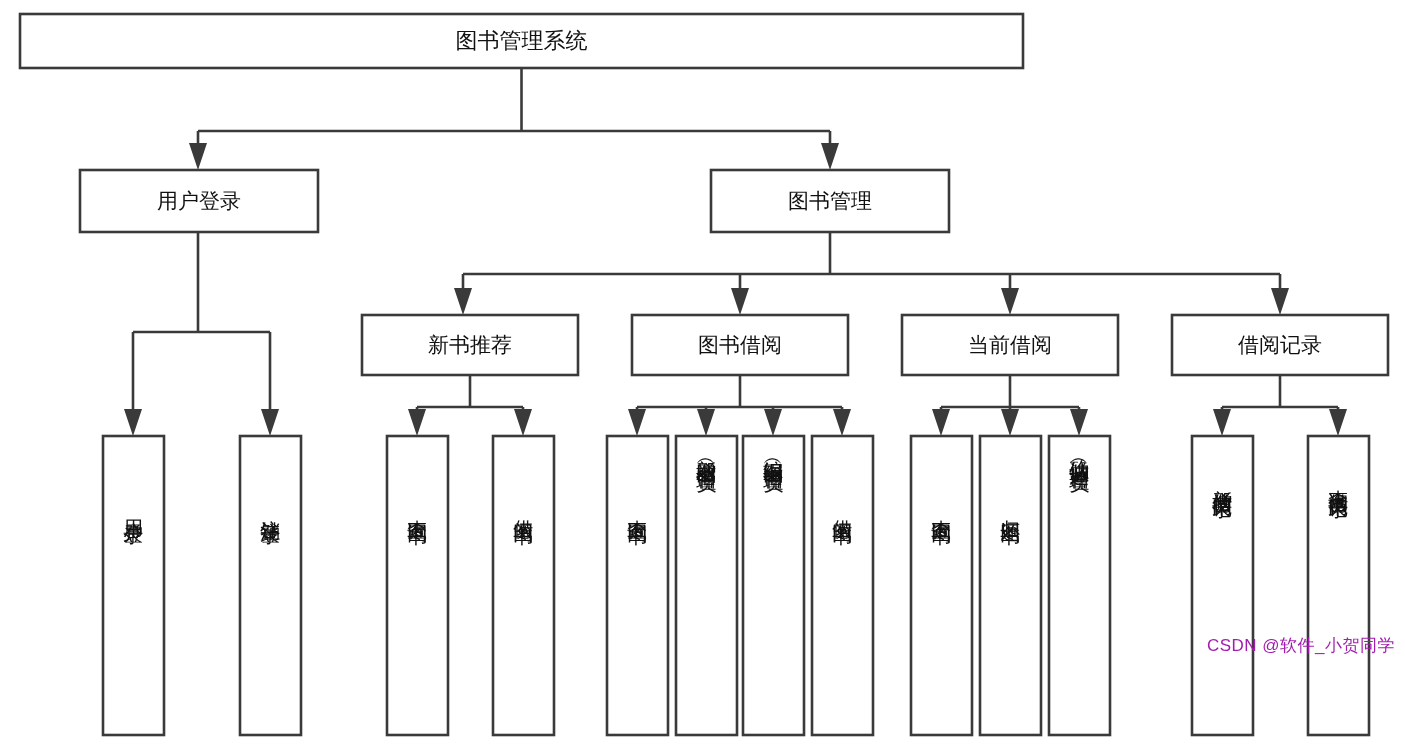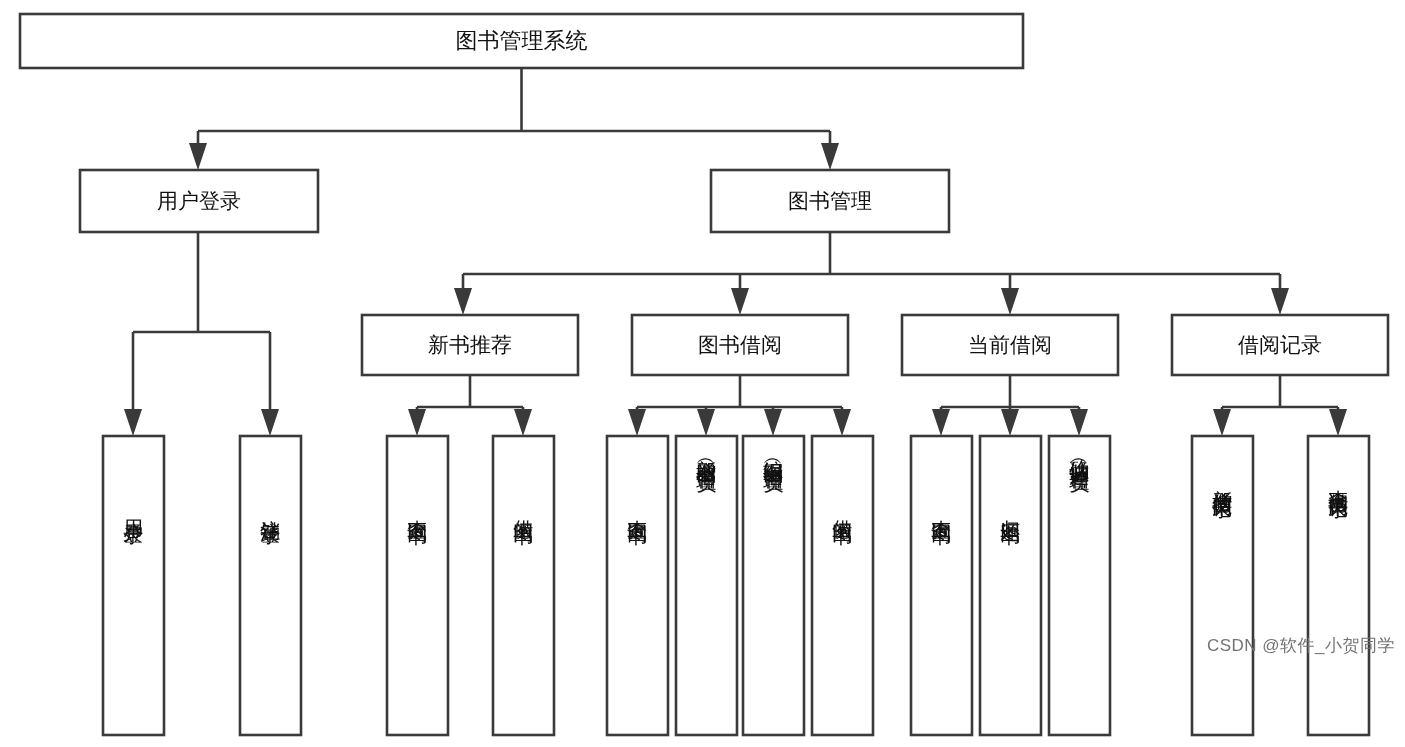--- a/index.html
+++ b/index.html
@@ -71,21 +71,21 @@
     letter-spacing: 2px;
     color: #111111;
     white-space: nowrap;
   }
   .watermark {
     position: absolute;
     right: 10px;
     bottom: 6px;
     font-family: "Liberation Sans", "DejaVu Sans", sans-serif;
     font-size: 17px;
-    color: #737373;
+    color: #a21caf;
     letter-spacing: 0.5px;
     white-space: nowrap;
   }
 </style>
 </head>
 <body>
 
 <div id="diagram-root">
 
   <svg class="diagram-canvas" viewBox="0 0 1405 747" xmlns="http://www.w3.org/2000/svg">

